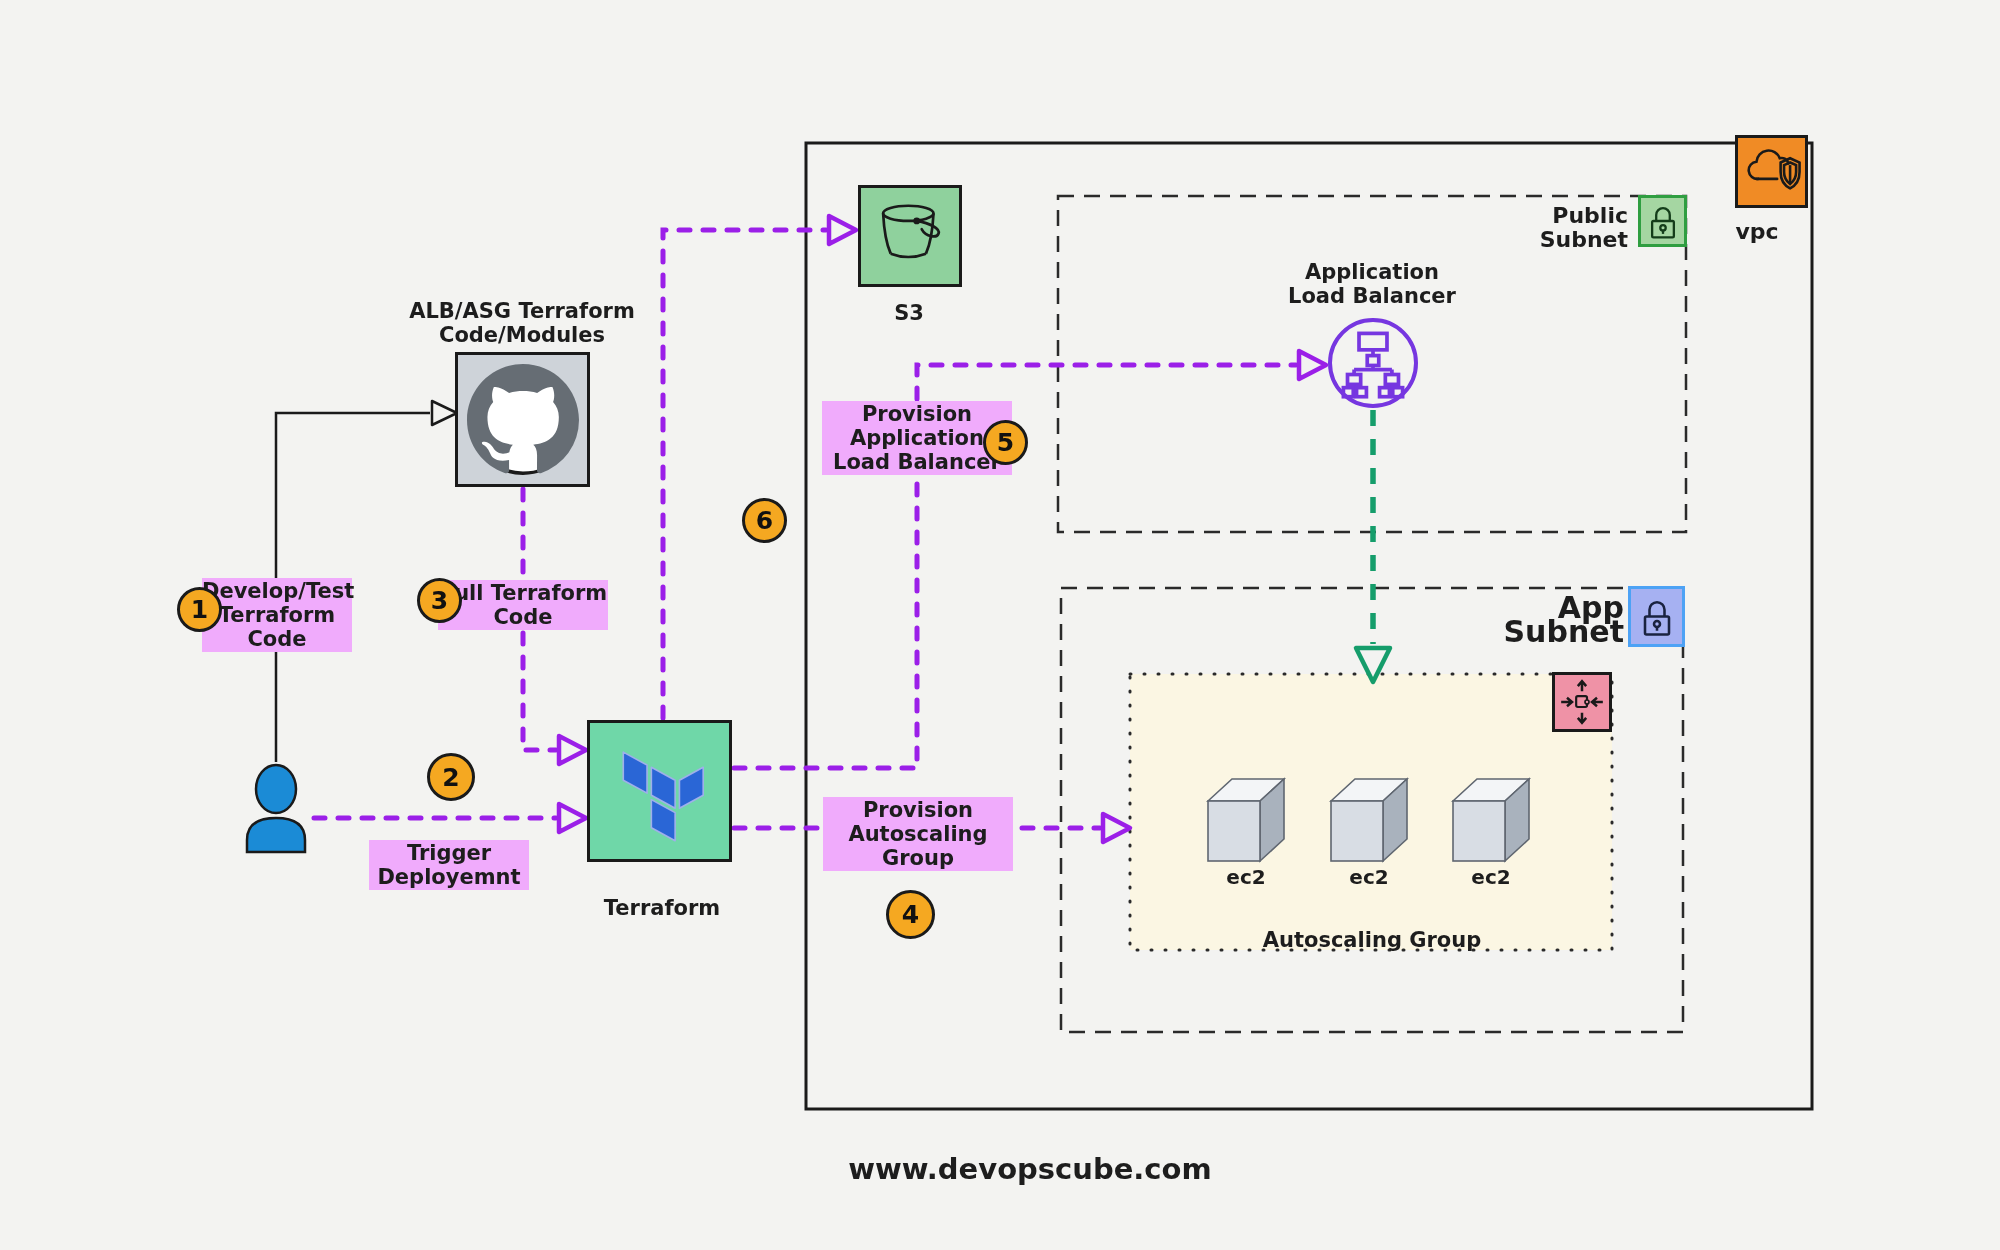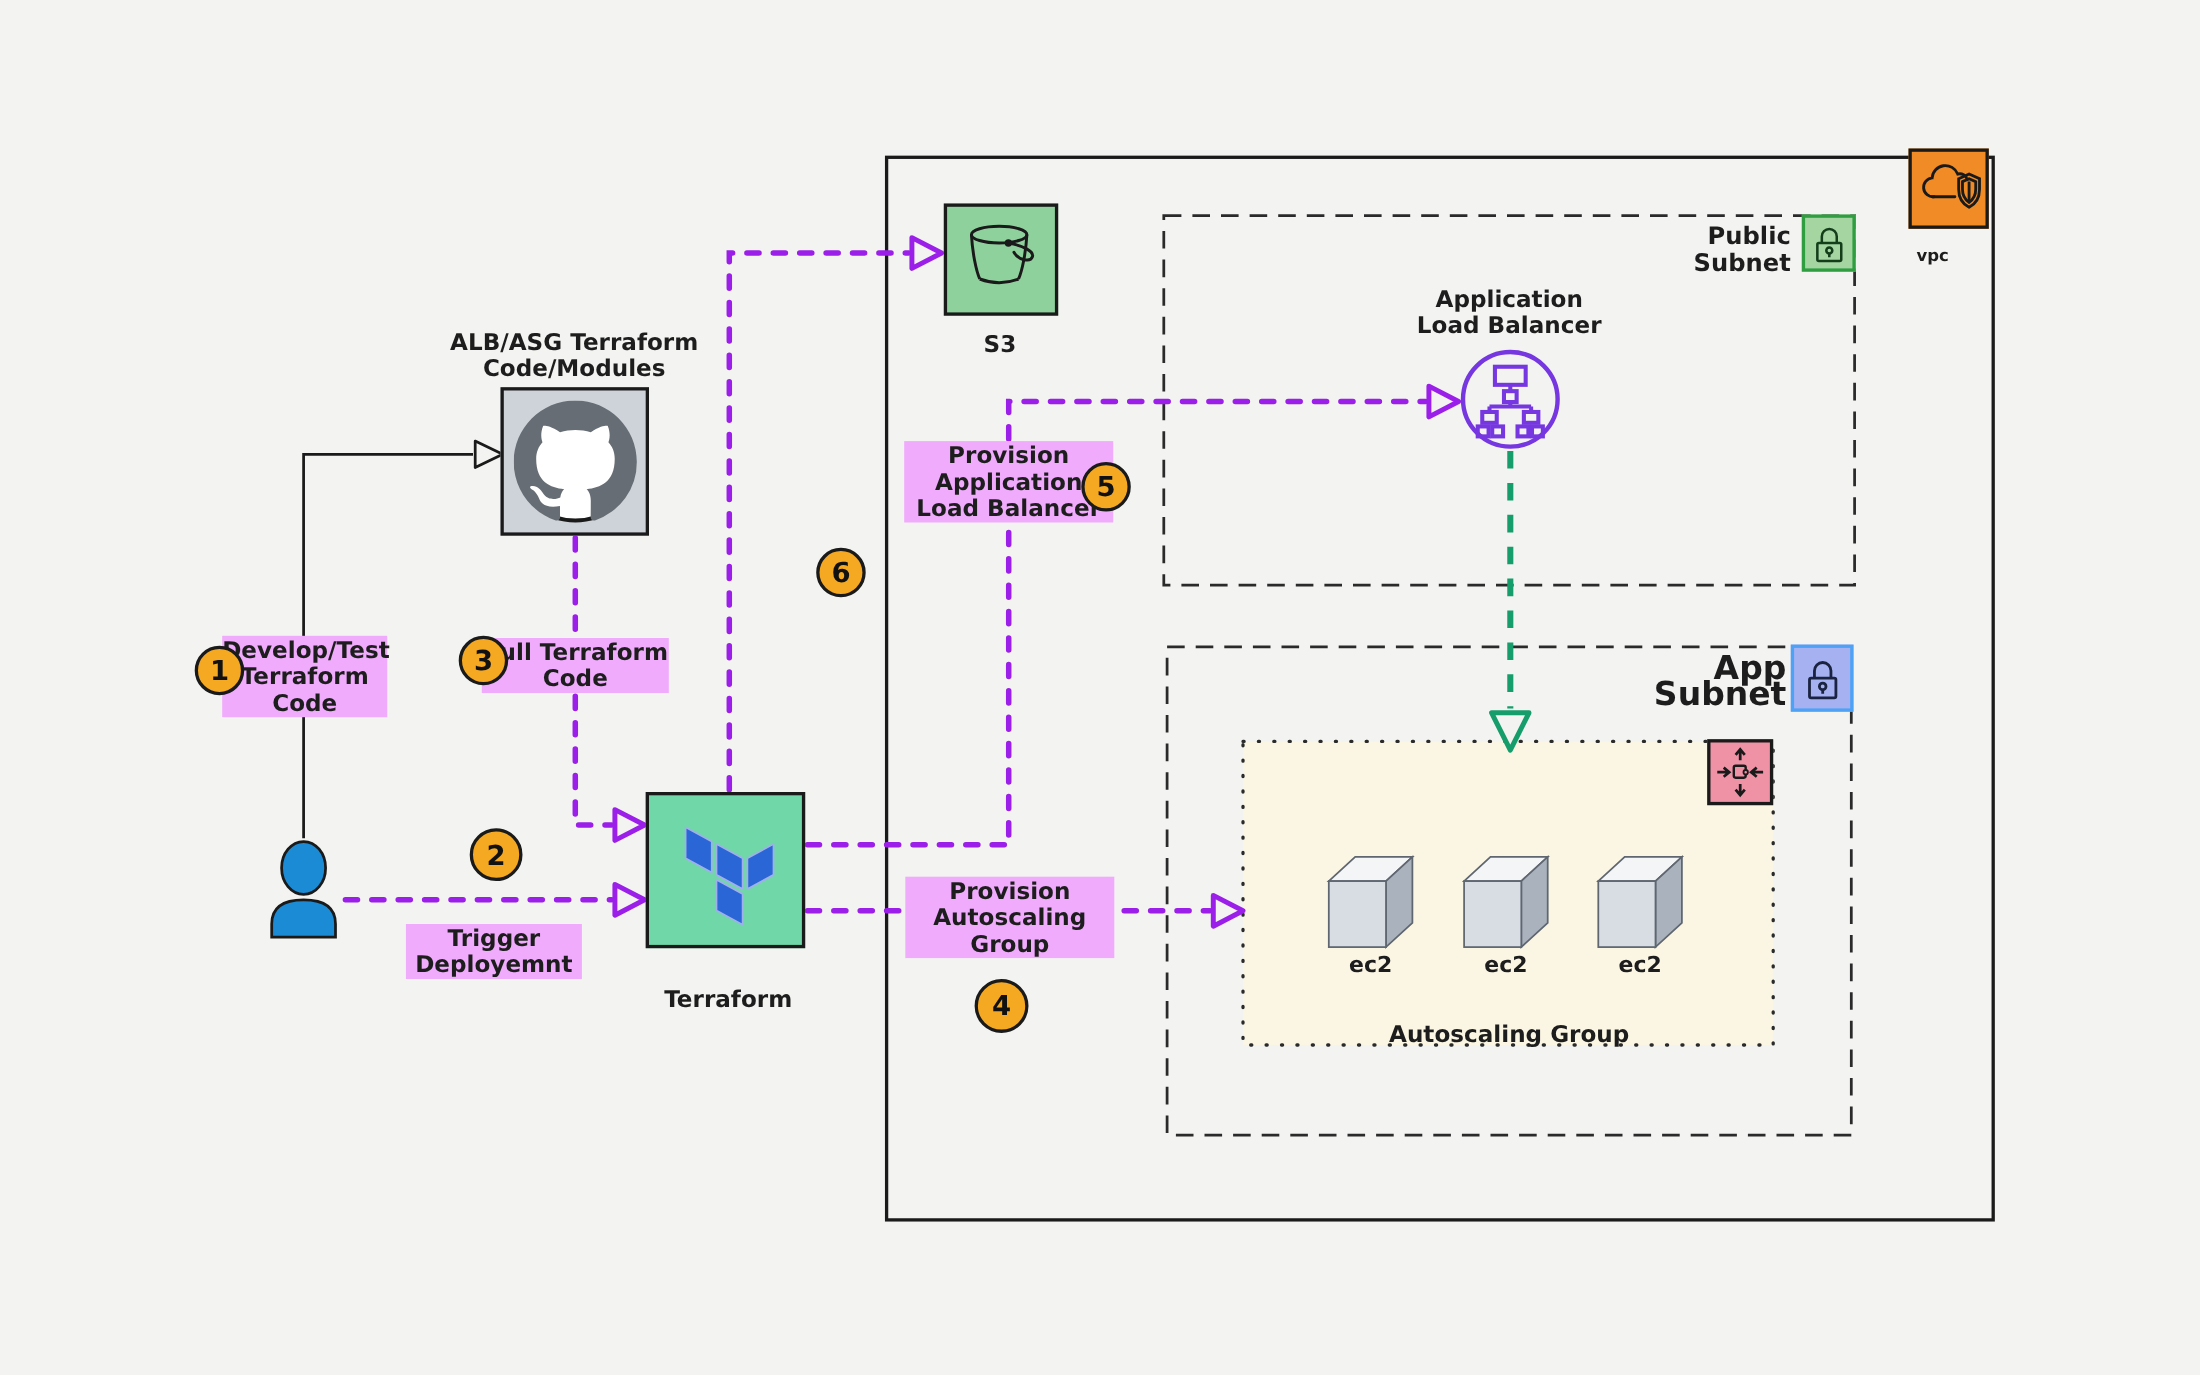--- a/index.html
+++ b/index.html
@@ -228,28 +228,29 @@
   <div class="lbl right" style="left:1488px;top:204px;width:140px;font-size:22px;">
     <div>Public</div>
     <div>Subnet</div>
   </div>
 
   <div class="lbl right" style="left:1484px;top:596px;width:140px;font-size:30px;">
     <div>App</div>
     <div>Subnet</div>
   </div>
 
-  <div class="lbl" style="left:1717px;top:220px;width:80px;font-size:15px;">vpc</div>
+  <div class="lbl" style="left:1717px;top:220px;width:80px;font-size:22px;">vpc</div>
 
   <div class="lbl" style="left:1211px;top:865px;width:70px;font-size:20px;">ec2</div>
   <div class="lbl" style="left:1334px;top:865px;width:70px;font-size:20px;">ec2</div>
   <div class="lbl" style="left:1456px;top:865px;width:70px;font-size:20px;">ec2</div>
 
   <div class="lbl" style="left:1222px;top:928px;width:300px;">Autoscaling Group</div>
 
+  <div class="footer" style="left:830px;top:1152px;width:400px;">www.devopscube.com</div>
 
   <div class="badge" style="left:177px;top:587px;width:39px;height:39px;">1</div>
   <div class="badge" style="left:427px;top:753px;width:42px;height:42px;">2</div>
   <div class="badge" style="left:417px;top:578px;width:39px;height:39px;">3</div>
   <div class="badge" style="left:886px;top:890px;width:43px;height:43px;">4</div>
   <div class="badge" style="left:983px;top:420px;width:39px;height:39px;">5</div>
   <div class="badge" style="left:742px;top:498px;width:39px;height:39px;">6</div>
 
 </div>
 

